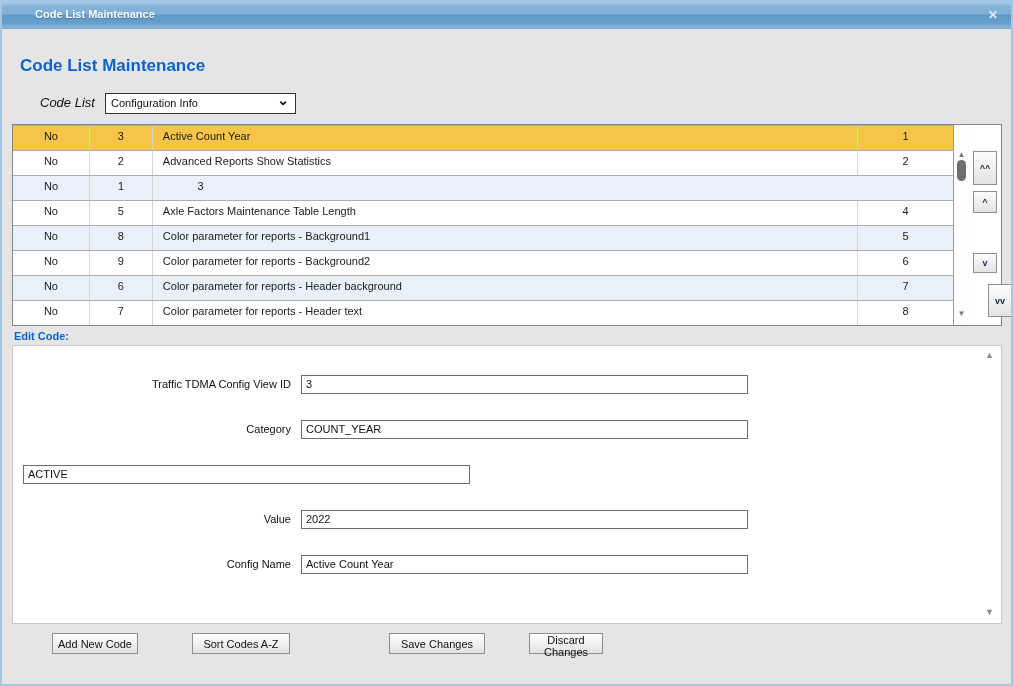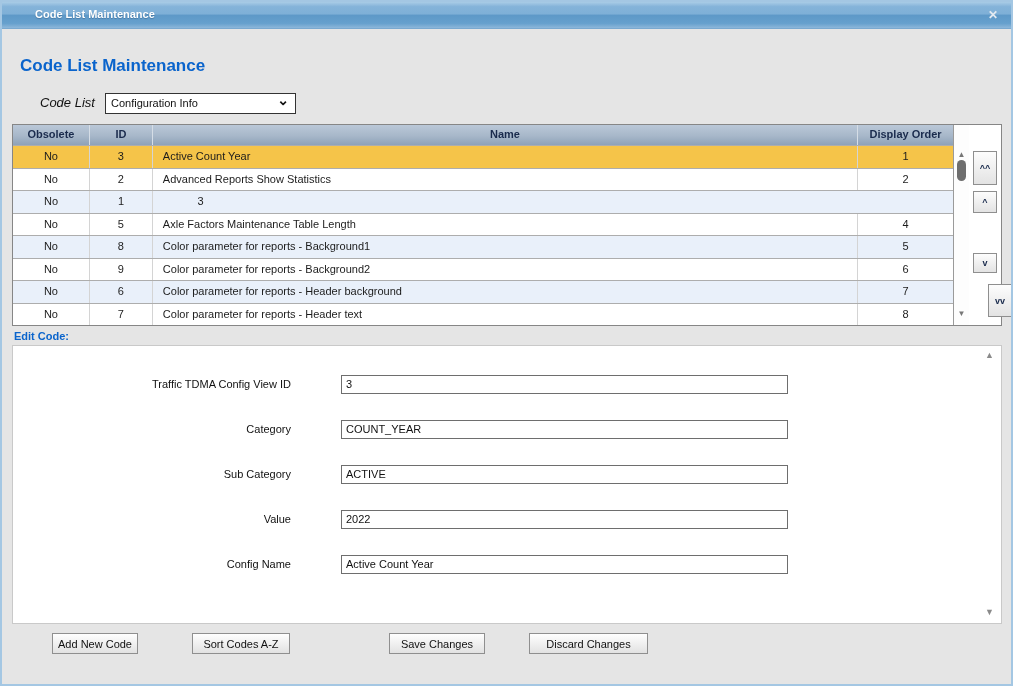--- a/index.html
+++ b/index.html
@@ -78,36 +78,36 @@
     display:flex; align-items:center; justify-content:center; letter-spacing:0;
   }
   
   .edit-heading { position:absolute; left:12px; top:328px; font-size:11px; font-weight:bold; color:#0a64cc; }
   .edit-panel {
     position:absolute; left:10px; top:343px; width:990px; height:279px;
     border:1px solid #c9c9c9; background:#fff;
   }
   .panel-arrow { position:absolute; right:7px; font-size:9px; color:#8a8a8a; cursor:pointer; }
   .edit-form { position:absolute; left:0; top:21px; width:100%; }
-  .frow { display:flex; align-items:center; height:34px; margin-bottom:11px;gap:40px; }
+  .frow { display:flex; align-items:center; height:34px; margin-bottom:11px; }
   .flabel { width:278px; text-align:right; font-size:11px; color:#111; padding-right:0; }
   .finput {
     margin-left:10px; width:447px; height:19px; border:1px solid #6e6e6e; background:#fff;
     font-family:"Liberation Sans", sans-serif; font-size:11px; color:#111; padding:0 4px;
   }
   
   .action-btn {
     position:absolute; top:631px; height:21px;
     background:linear-gradient(#fefefe, #e2e2e2); border:1px solid #8f8f8f;
     font-family:"Liberation Sans", sans-serif; font-size:11px; color:#111; cursor:pointer;
   }
   #btn-add { left:50px; width:86px; }
   #btn-sort { left:190px; width:98px; }
   #btn-save { left:387px; width:96px; }
-  #btn-discard { left:527px; width:119px; }
+  #btn-discard { left:527px; width:74px; }
 </style>
 </head>
 <body>
 
 <div class="window">
 
   <div class="titlebar">
     <span class="title">Code List Maintenance</span>
     <span class="close-btn">✕</span>
   </div>
@@ -115,26 +115,20 @@
   <div class="page-heading">Code List Maintenance</div>
 
   <div class="codelist-label">Code List</div>
   <div class="fake-select">
     <span>Configuration Info</span>
     <span class="chev">⌄</span>
   </div>
 
   <div class="list-wrap">
     <div class="grid">
-      <div class="thead">
-          <div class="hcell c0">Obsolete</div>
-          <div class="hcell c1">ID</div>
-          <div class="hcell c2">Name</div>
-          <div class="hcell c3">Display Order</div>
-        </div>
       <div class="tbody">
           <div class="trow sel">
             <div class="cell c0">No</div>
             <div class="cell c1">3</div>
             <div class="cell c2">Active Count Year</div>
             <div class="cell c3">1</div>
           </div>
           <div class="trow ">
             <div class="cell c0">No</div>
             <div class="cell c1">2</div>
@@ -199,21 +193,20 @@
     <div class="edit-form">
         <div class="frow">
           <label class="flabel">Traffic TDMA Config View ID</label>
           <input class="finput" type="text" value="3" style="">
         </div>
         <div class="frow">
           <label class="flabel">Category</label>
           <input class="finput" type="text" value="COUNT_YEAR" style="">
         </div>
         <div class="frow">
-          <label class="flabel">Sub Category</label>
           <input class="finput" type="text" value="ACTIVE" style="">
         </div>
         <div class="frow">
           <label class="flabel">Value</label>
           <input class="finput" type="text" value="2022" style="">
         </div>
         <div class="frow">
           <label class="flabel">Config Name</label>
           <input class="finput" type="text" value="Active Count Year" style="">
         </div>

